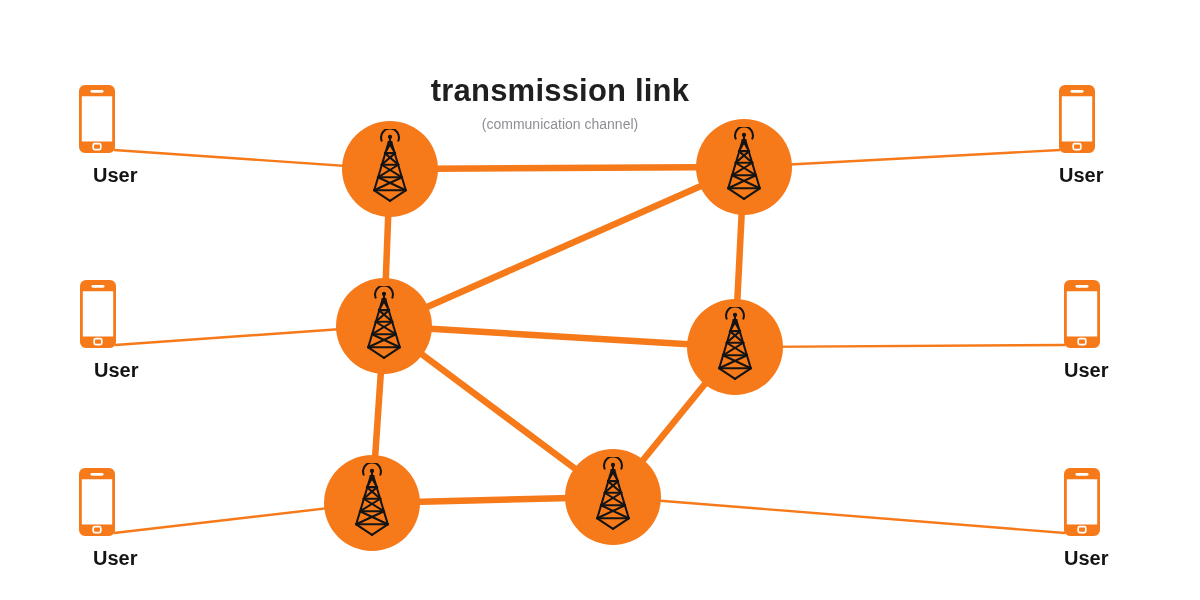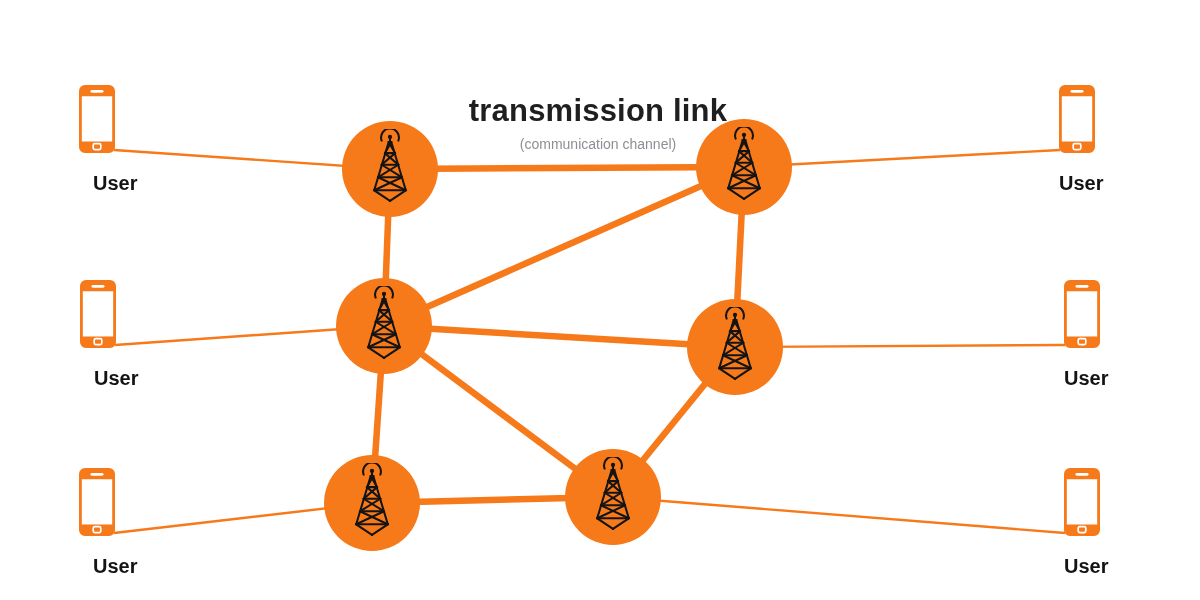--- a/index.html
+++ b/index.html
@@ -18,26 +18,25 @@
     overflow: hidden;
     font-family: "Liberation Sans", sans-serif;
   }
   #links-layer {
     position: absolute;
     left: 0; top: 0;
     width: 1200px; height: 600px;
   }
   .title-block {
     position: absolute;
-    left: 598px;
+    left: 560px;
     top: 73px;
     transform: translateX(-50%);
     text-align: center;
     white-space: nowrap;
-    margin-top: 20px;
   }
   .diagram-title {
     font-size: 31px;
     font-weight: 700;
     color: var(--title-color);
     letter-spacing: 0.2px;
   }
   .diagram-subtitle {
     margin-top: 7px;
     font-size: 14px;
@@ -67,21 +66,21 @@
     position: absolute;
     width: 36px;
     text-align: center;
   }
   .phone-icon { width: 36px; height: 68px; display: block; }
   .phone-frame { fill: #ffffff; stroke: var(--orange); stroke-width: 2.8; }
   .phone-fill  { fill: var(--orange); stroke: none; }
   .phone-white { fill: #ffffff; stroke: none; }
   .phone-home  { fill: none; stroke: #ffffff; stroke-width: 1.7; }
   .user-label {
-    margin-top: 19px;
+    margin-top: 11px;
     font-size: 20px;
     font-weight: 700;
     color: var(--ink);
     white-space: nowrap;
   }
   .user-node--left .user-label { margin-left: 14px; }
   .defs-svg { position: absolute; width: 0; height: 0; overflow: hidden; }
 </style>
 </head>
 <body>

